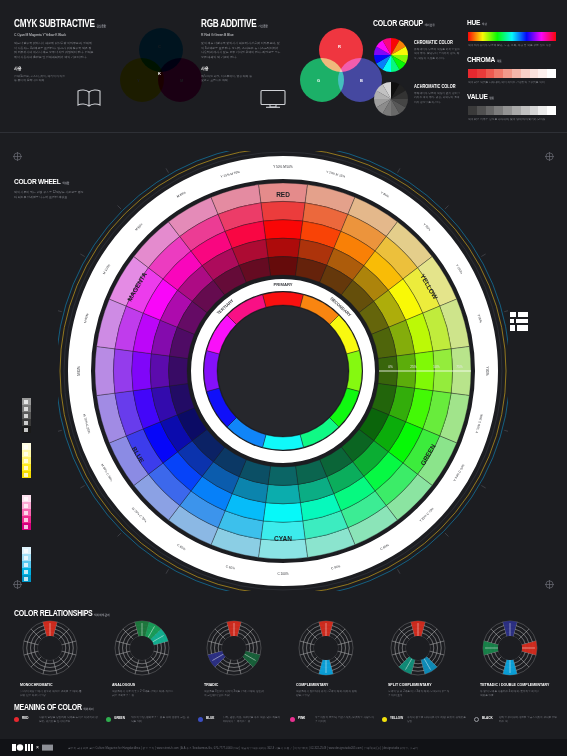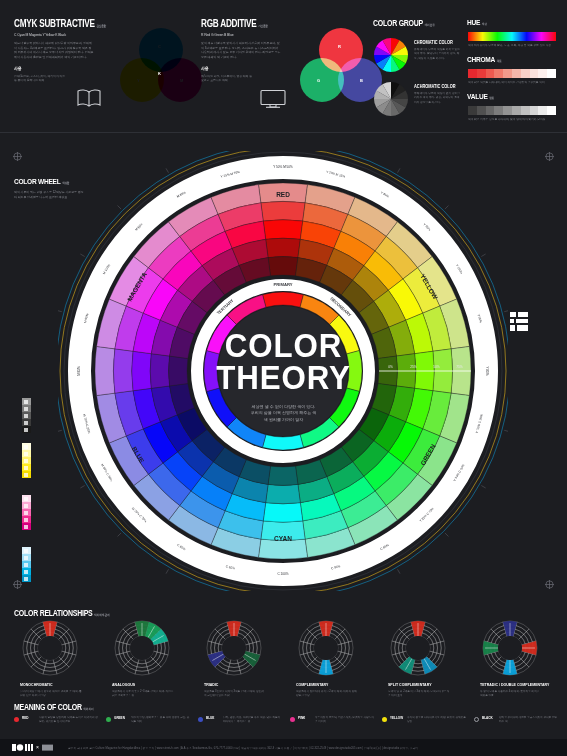--- a/index.html
+++ b/index.html
@@ -499,29 +499,20 @@
           <line x1="3.802985779803379" y1="279.2695613284773" x2="-1.026643351641951" y2="280.5636565539899" stroke="#4a4c53" stroke-width="0.7"></line>
           <line x1="-4" y1="220.00000000000003" x2="-9" y2="220.00000000000003" stroke="#4a4c53" stroke-width="0.7"></line>
           <line x1="3.802985779803322" y1="160.73043867152285" x2="-1.026643351642008" y2="159.43634344601026" stroke="#4a4c53" stroke-width="0.7"></line>
           <line x1="26.680182533363563" y1="105.49999999999997" x2="22.35005551444138" y2="102.99999999999997" stroke="#4a4c53" stroke-width="0.7"></line>
           <line x1="63.07254710828059" y1="58.072547108280645" x2="59.53701320234785" y2="54.53701320234791" stroke="#4a4c53" stroke-width="0.7"></line>
           <line x1="110.4999999999999" y1="21.68018253336362" x2="107.9999999999999" y2="17.350055514441408" stroke="#4a4c53" stroke-width="0.7"></line>
           <line x1="165.7304386715228" y1="-1.1970142201966496" x2="164.43634344601017" y2="-6.0266433516419795" stroke="#4a4c53" stroke-width="0.7"></line>
         </g>
     </svg>
 
-    <div class="wheel-center-txt" style="top:196px;">
-      <div class="ct1">COLOR</div>
-      <div class="ct1">THEORY</div>
-      <div class="ct-ko">
-        <div>세상엔 셀 수 없이 다양한 색이 있다.</div>
-        <div>우리의 삶을 더욱 선명하게 해주는 색</div>
-        <div>색 원리를 가까이 알자</div>
-      </div>
-    </div>
   </div>
 
   <div class="rel-area">
     <div class="block" style="left:14px;top:8px;">
       <h2 class="sec-title" style="font-size:8.5px;"><span>COLOR RELATIONSHIPS</span><span class="subko">색의 배색 관계</span></h2>
     </div>
     <div id="rel-row">
         <div class="rel" style="left: 20px; top: 18px;"><svg viewBox="0 0 60 60" width="60" height="60">
             <path d="M23.011885782231936,3.9200026901951546A27,27 0 0 1 36.98811421776806,3.9200026901951546L36.017542798633606,7.542224538779163A23.25,23.25 0 0 0 23.98245720136639,7.542224538779163Z" fill="none" stroke="#ffffff" stroke-width="0.35" opacity="0.55"></path>
             <path d="M23.98245720136639,7.542224538779163A23.25,23.25 0 0 1 36.017542798633606,7.542224538779163L35.046971379499155,11.164446387363167A19.5,19.5 0 0 0 24.953028620500845,11.164446387363167Z" fill="none" stroke="#ffffff" stroke-width="0.35" opacity="0.55"></path>

